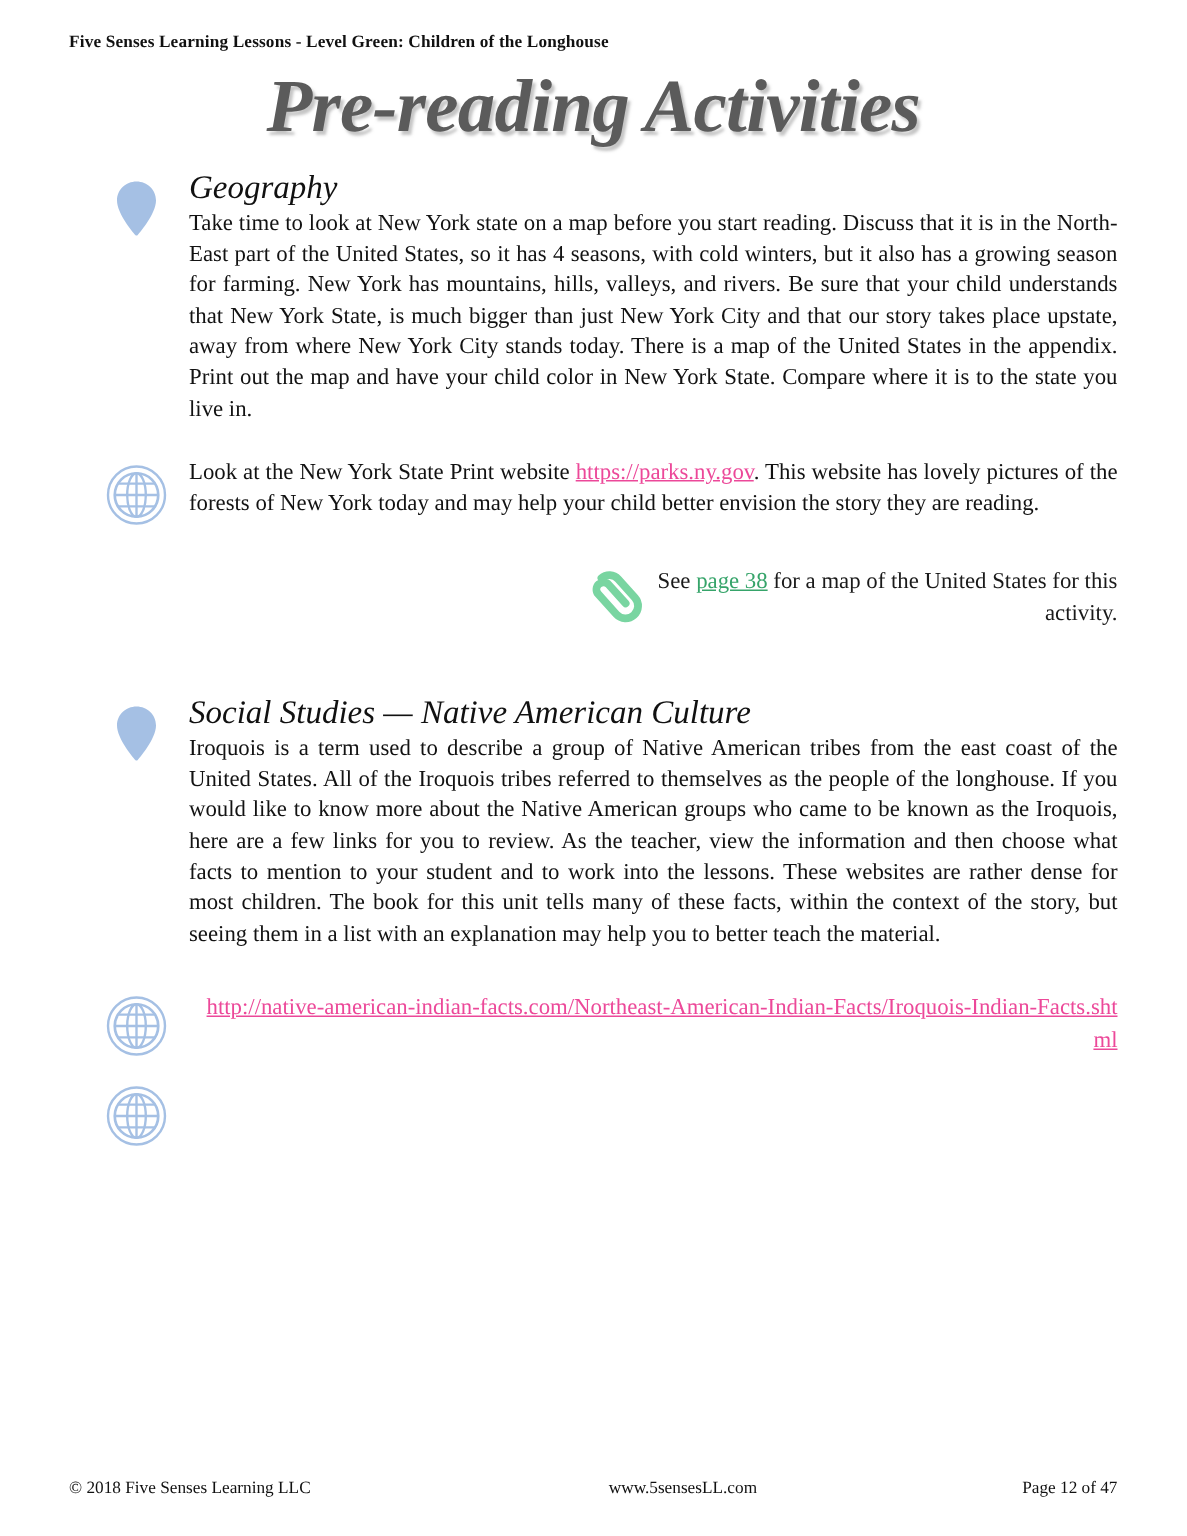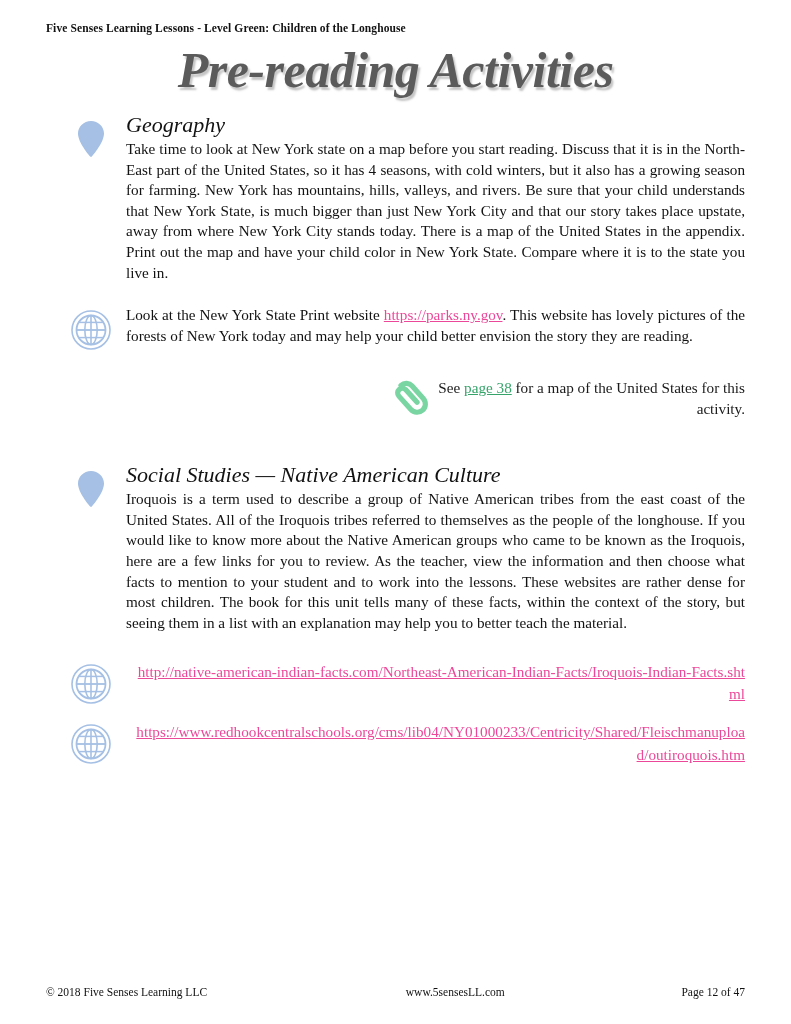--- a/index.html
+++ b/index.html
@@ -246,21 +246,20 @@
             <circle cx="23" cy="23" r="19"></circle>
             <circle cx="23" cy="23" r="14.5" stroke-width="1.8"></circle>
             <ellipse cx="23" cy="23" rx="6.2" ry="14.5" stroke-width="1.6"></ellipse>
             <line x1="23" y1="8.5" x2="23" y2="37.5" stroke-width="1.6"></line>
             <line x1="8.5" y1="23" x2="37.5" y2="23" stroke-width="1.8"></line>
             <line x1="10.6" y1="15.4" x2="35.4" y2="15.4" stroke-width="1.5"></line>
             <line x1="10.6" y1="30.6" x2="35.4" y2="30.6" stroke-width="1.5"></line>
           </g>
         </svg>
       </span>
-      <p><a class="link-blue" href="#">https://www.redhookcentralschools.org/cms/lib04/NY01000233/Centricity/Shared/Fleischmanupload/outiroquois.htm</a></p>
     </div>
 
   </div>
 
   <div class="footer">
     <span class="f-left">© 2018 Five Senses Learning LLC</span>
     <span class="f-center">www.5sensesLL.com</span>
     <span class="f-right">Page 12 of 47</span>
   </div>
 

